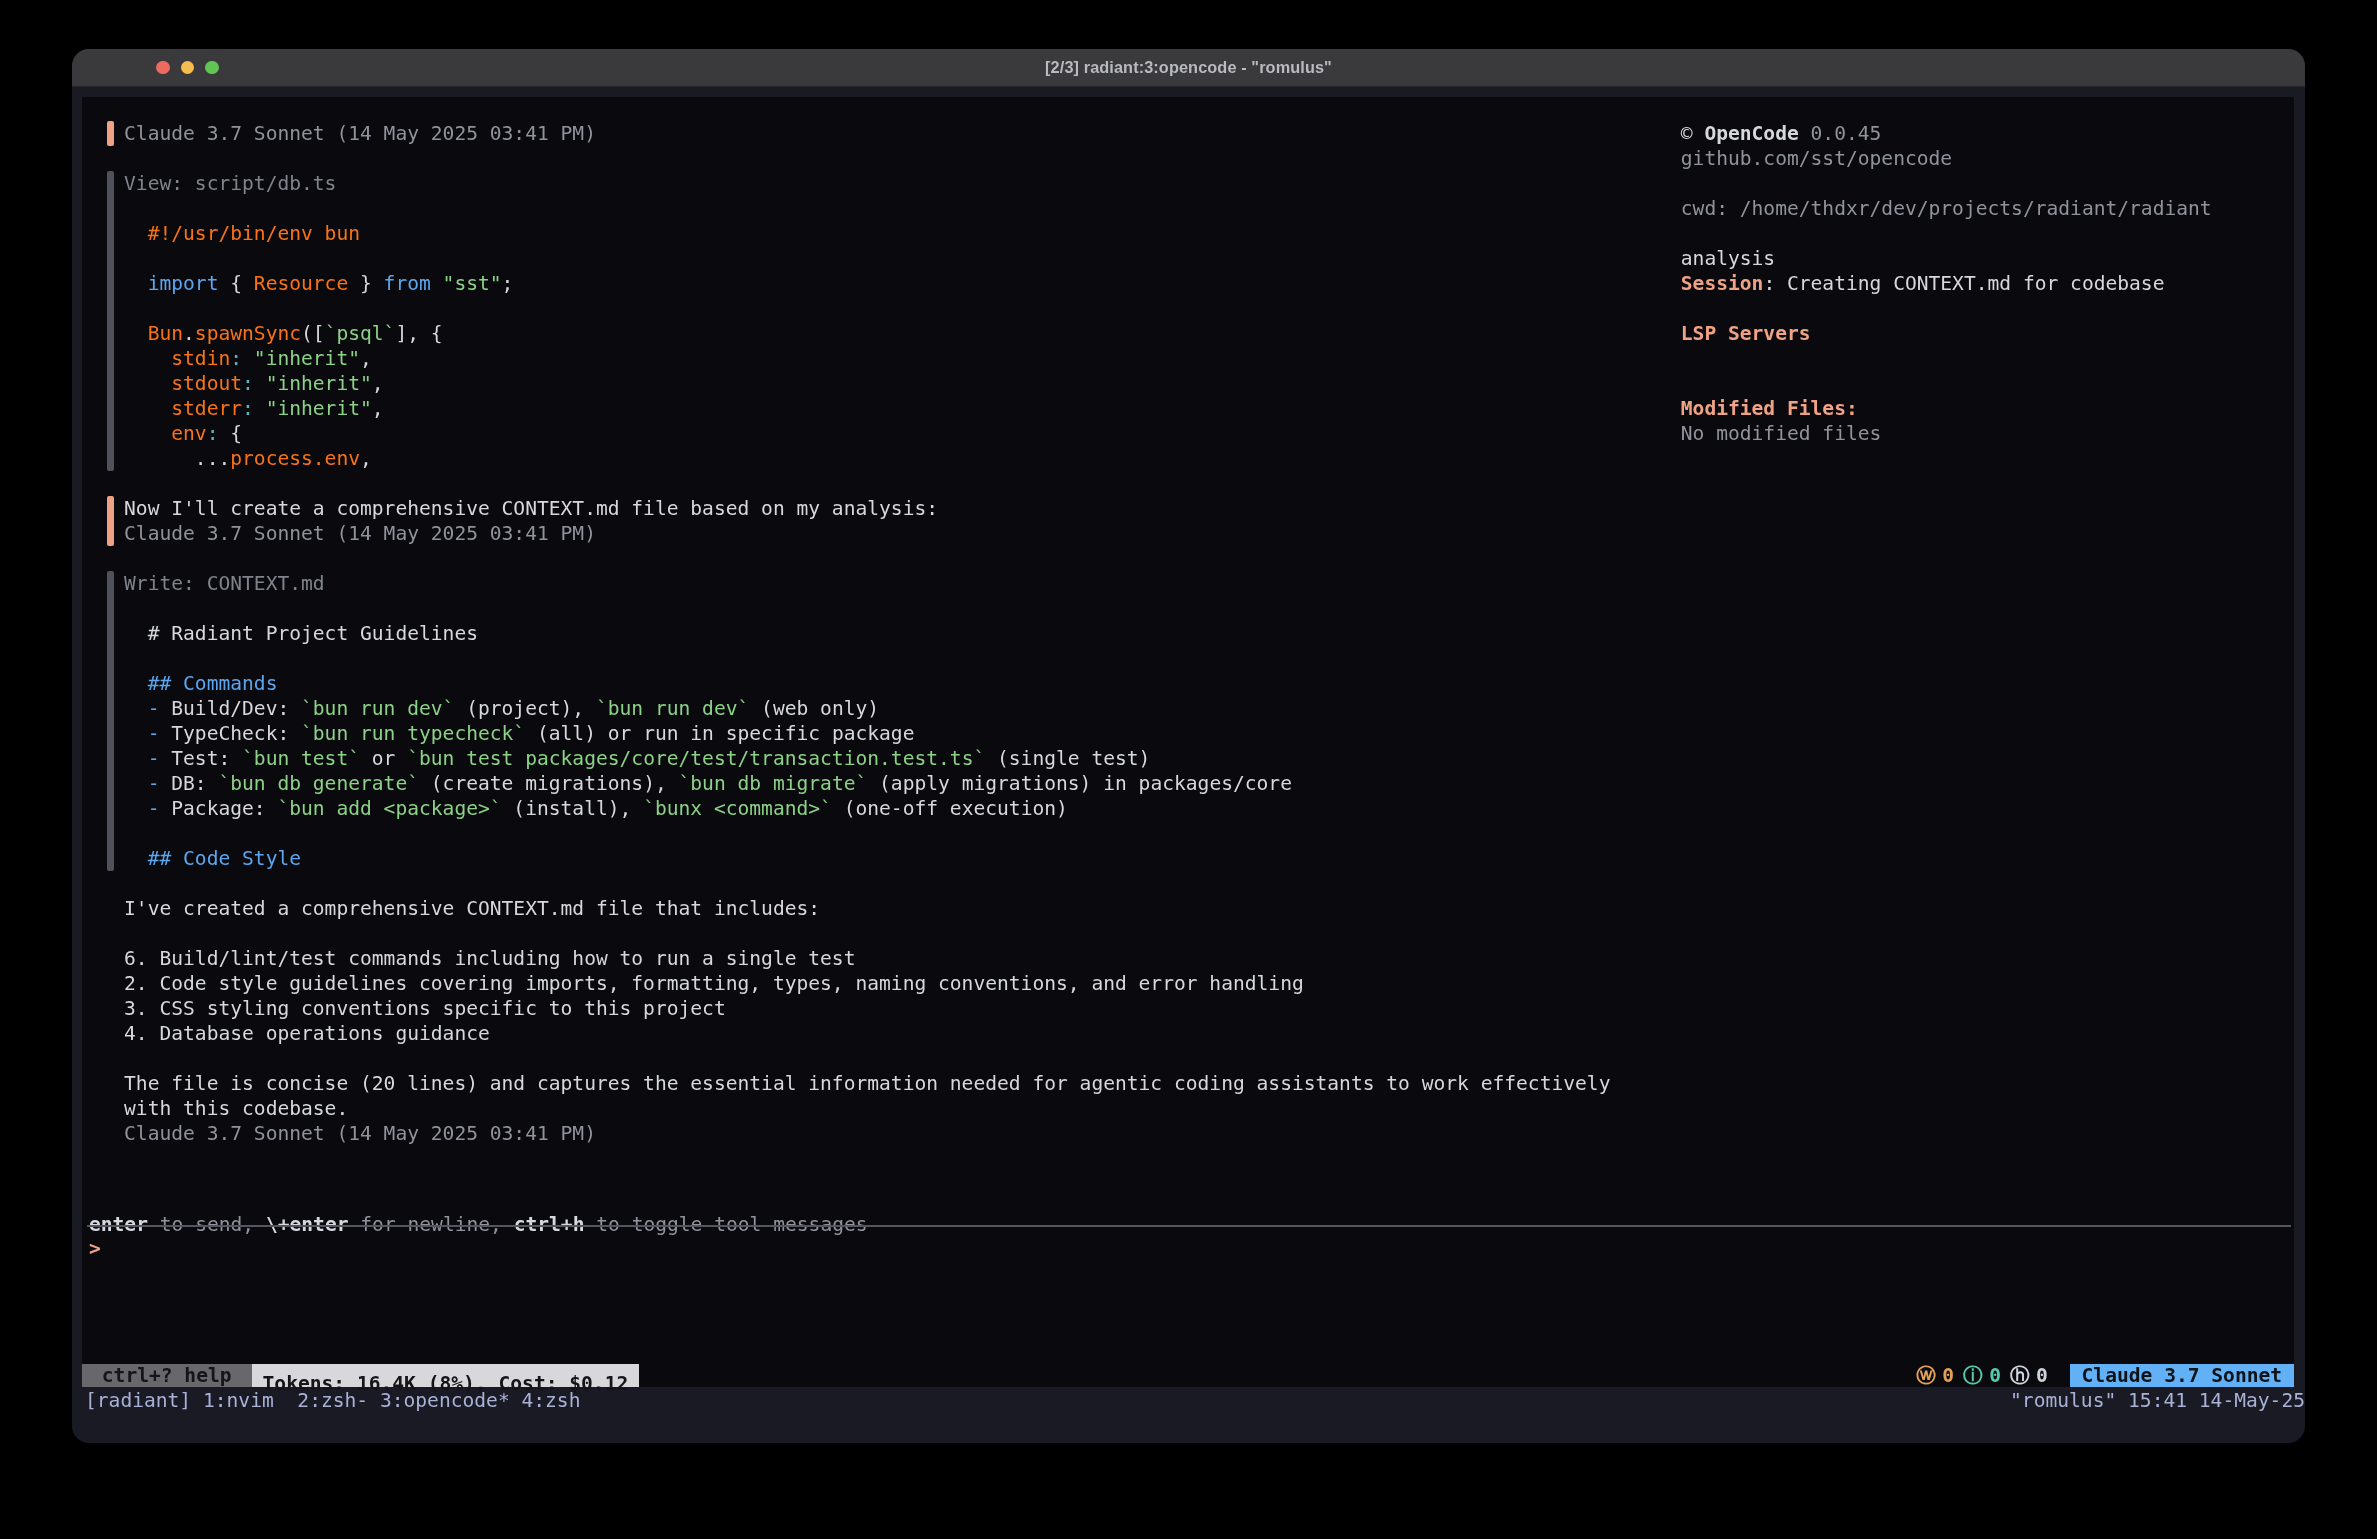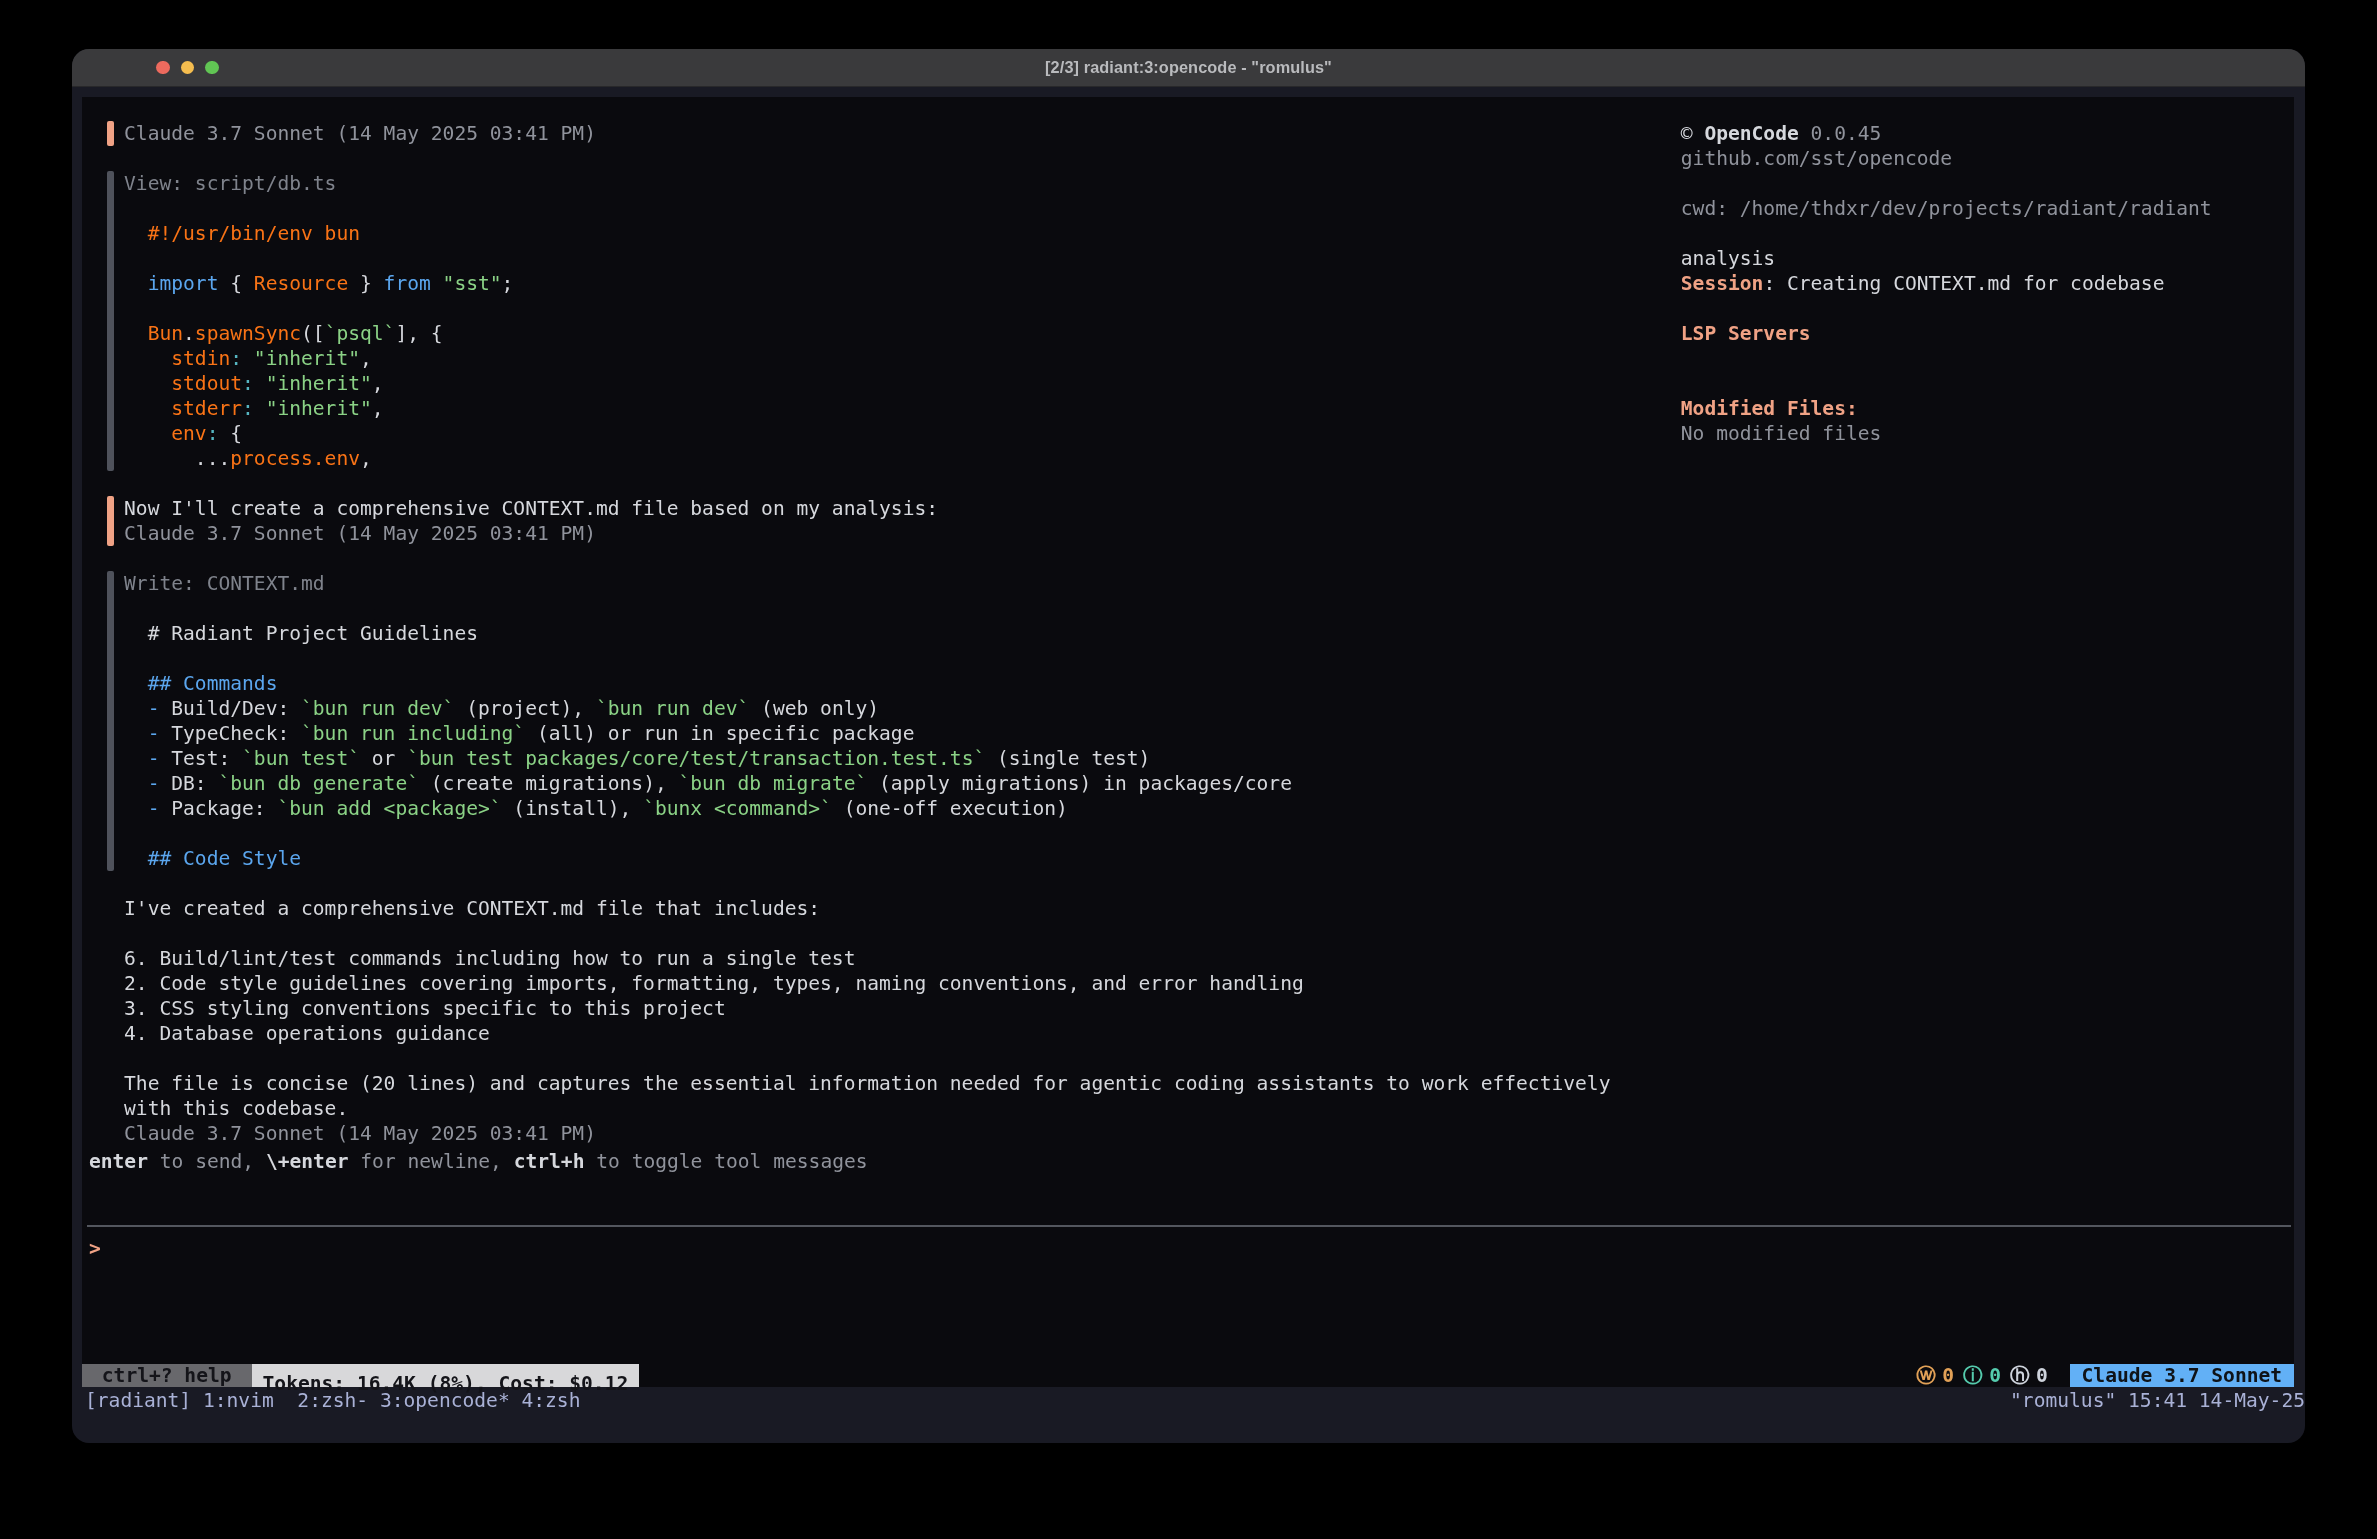--- a/index.html
+++ b/index.html
@@ -32,21 +32,21 @@
   .dim{color:#7f838c;}
   .pink{color:#f97316;}
   .blue{color:#5ba6ee;}
   .green{color:#8bd286;}
   .cyan{color:#56b6c2;}
   .salmon{color:#f0a285;}
   .bold{font-weight:bold;}
   .main-col{position:absolute;left:25.4px;top:24px;}
   .sidebar{position:absolute;left:1599px;top:24px;width:613px;}
   
-  .help-line{position:absolute;left:7.2px;top:1052px;height:25px;line-height:25px;font-size:19.6px;white-space:pre;}
+  .help-line{position:absolute;left:7.2px;top:1115px;height:25px;line-height:25px;font-size:19.6px;white-space:pre;}
   .input-box{position:absolute;left:5.2px;right:2.6px;top:1128px;height:138px;
              border-top:2px solid #53565e;}
   .prompt-symbol{display:block;padding:9px 0 0 2px;font-size:19.6px;line-height:25px;
                  color:#f0a285;font-weight:bold;}
   
   .status-bar{position:absolute;left:0;right:0;bottom:0;height:23.5px;display:flex;align-items:stretch;
               font-size:19.6px;line-height:23.5px;white-space:pre;}
   .badge-help{background:#68686c;color:#141419;padding:0 20px;font-weight:bold;}
   .badge-tokens{background:#d8d8da;color:#141419;padding:8px 11px;font-weight:600;}
   .flex-spacer{flex:1;}
@@ -110,21 +110,21 @@
           </div>
           <div class="block">
             <div class="vbar bar-gray"></div>
             <div>
               <div class="tline"><span class="dim">Write: CONTEXT.md</span></div>
               <div class="tline">&nbsp;</div>
               <div class="tline"><span class="white">  # Radiant Project Guidelines</span></div>
               <div class="tline">&nbsp;</div>
               <div class="tline"><span class="blue">  ## Commands</span></div>
               <div class="tline"><span class="white">  </span><span class="blue">-</span><span class="white"> Build/Dev: </span><span class="green">`bun run dev`</span><span class="white"> (project), </span><span class="green">`bun run dev`</span><span class="white"> (web only)</span></div>
-              <div class="tline"><span class="white">  </span><span class="blue">-</span><span class="white"> TypeCheck: </span><span class="green">`bun run including`</span><span class="white"> (all) or run in specific package</span></div>
+              <div class="tline"><span class="white">  </span><span class="blue">-</span><span class="white"> TypeCheck: </span><span class="green">`bun run typecheck`</span><span class="white"> (all) or run in specific package</span></div>
               <div class="tline"><span class="white">  </span><span class="blue">-</span><span class="white"> Test: </span><span class="green">`bun test`</span><span class="white"> or </span><span class="green">`bun test packages/core/test/transaction.test.ts`</span><span class="white"> (single test)</span></div>
               <div class="tline"><span class="white">  </span><span class="blue">-</span><span class="white"> DB: </span><span class="green">`bun db generate`</span><span class="white"> (create migrations), </span><span class="green">`bun db migrate`</span><span class="white"> (apply migrations) in packages/core</span></div>
               <div class="tline"><span class="white">  </span><span class="blue">-</span><span class="white"> Package: </span><span class="green">`bun add &lt;package&gt;`</span><span class="white"> (install), </span><span class="green">`bunx &lt;command&gt;`</span><span class="white"> (one-off execution)</span></div>
               <div class="tline">&nbsp;</div>
               <div class="tline"><span class="blue">  ## Code Style</span></div>
             </div>
           </div>
           <div class="block">
             <div class="vbar bar-salmon"></div>
             <div>

